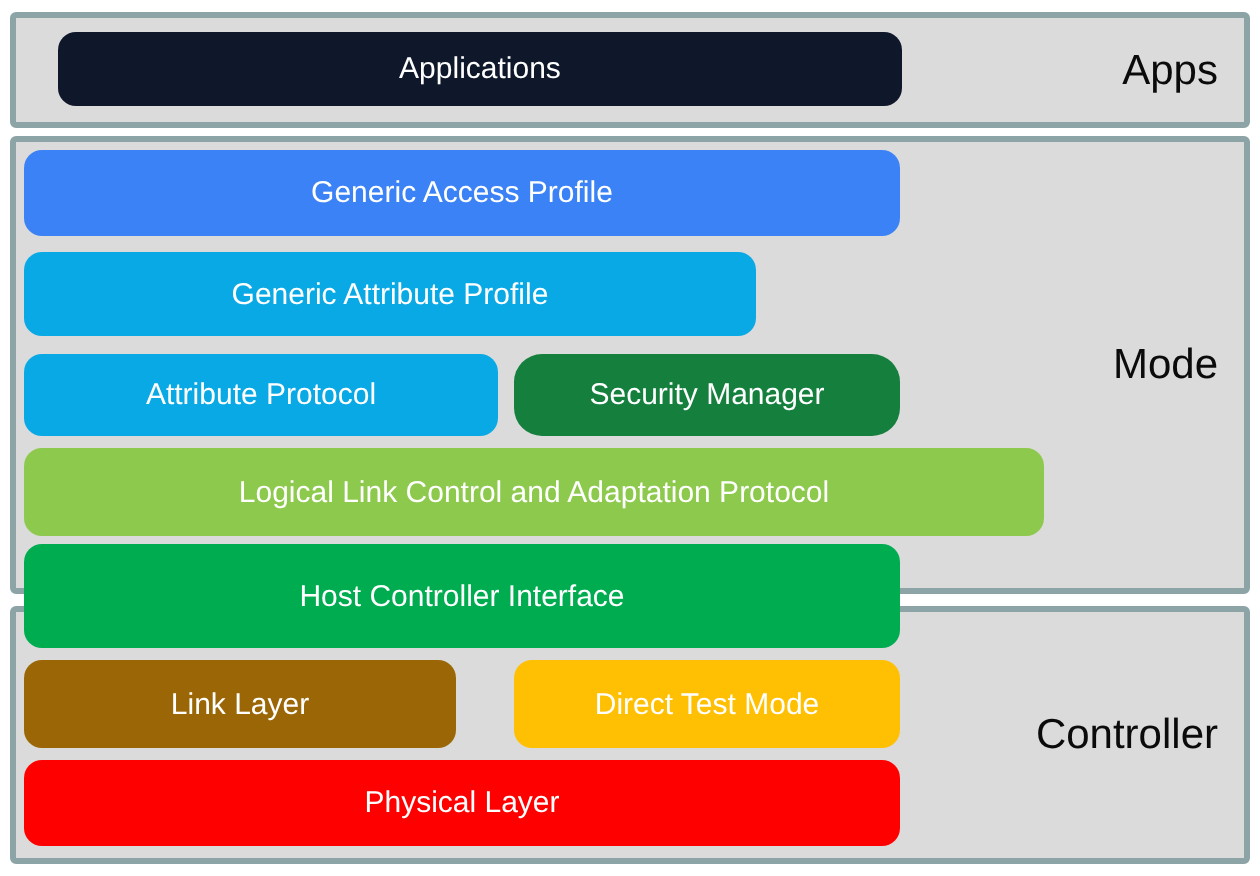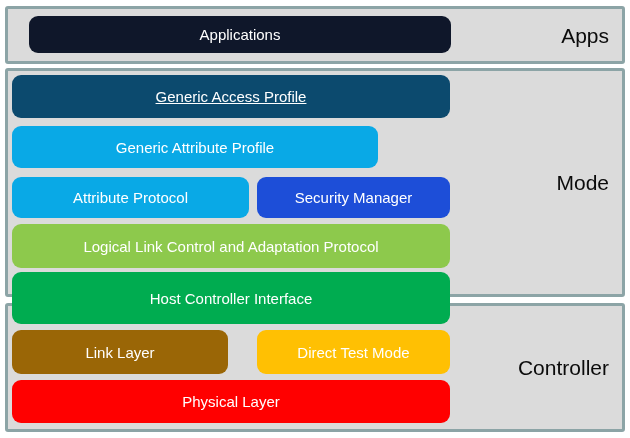--- a/index.html
+++ b/index.html
@@ -42,21 +42,21 @@
     justify-content: center;
     color: #ffffff;
     font-size: 15px;
     white-space: nowrap;
   }
   #bar-applications { left: 29px;  top: 16px;  width: 422px; height: 37px; }
   #bar-gap          { left: 12px;  top: 75px;  width: 438px; height: 43px; }
   #bar-gatt         { left: 12px;  top: 126px; width: 366px; height: 42px; }
   #bar-att          { left: 12px;  top: 177px; width: 237px; height: 41px; }
   #bar-smp          { left: 257px; top: 177px; width: 193px; height: 41px; }
-  #bar-l2cap        { left: 12px;  top: 224px; width: 438px; height: 44px; }
+  #bar-l2cap        { left: 12px;  top: 224px; width: 510px; height: 44px; }
   #bar-hci          { left: 12px;  top: 272px; width: 438px; height: 52px; }
   #bar-link         { left: 12px;  top: 330px; width: 216px; height: 44px; }
   #bar-dtm          { left: 257px; top: 330px; width: 193px; height: 44px; }
   #bar-phy          { left: 12px;  top: 380px; width: 438px; height: 43px; }
 </style>
 </head>
 <body>
 
 <div class="stage">
 
@@ -67,27 +67,27 @@
   <section class="panel" id="sec-host" style="background: rgb(219, 219, 219);">
     <span class="sec-label">Mode</span>
   </section>
 
   <section class="panel" id="sec-controller" style="background: rgb(219, 219, 219);">
     <span class="sec-label">Controller</span>
   </section>
 
   <div class="bar" id="bar-applications" style="background: #0f172a;">Applications</div>
 
-  <div class="bar" id="bar-gap" style="background: #0c4a6e; text-decoration: underline;">Generic Access Profile</div>
+  <div class="bar" id="bar-gap" style="background: #3b82f6;">Generic Access Profile</div>
 
   <div class="bar" id="bar-gatt" style="background: rgb(9, 169, 230);">Generic Attribute Profile</div>
 
   <div class="bar" id="bar-att" style="background: rgb(9, 169, 230);">Attribute Protocol</div>
 
-  <div class="bar" id="bar-smp" style="background: #1d4ed8;">Security Manager</div>
+  <div class="bar" id="bar-smp" style="background: #15803d; border-radius: 14px;">Security Manager</div>
 
   <div class="bar" id="bar-l2cap" style="background: rgb(141, 201, 76);">Logical Link Control and Adaptation Protocol</div>
 
   <div class="bar" id="bar-hci" style="background: rgb(0, 172, 80);">Host Controller Interface</div>
 
   <div class="bar" id="bar-link" style="background: rgb(154, 102, 6);">Link Layer</div>
 
   <div class="bar" id="bar-dtm" style="background: rgb(255, 192, 3);">Direct Test Mode</div>
 
   <div class="bar" id="bar-phy" style="background: rgb(255, 0, 0);">Physical Layer</div>

